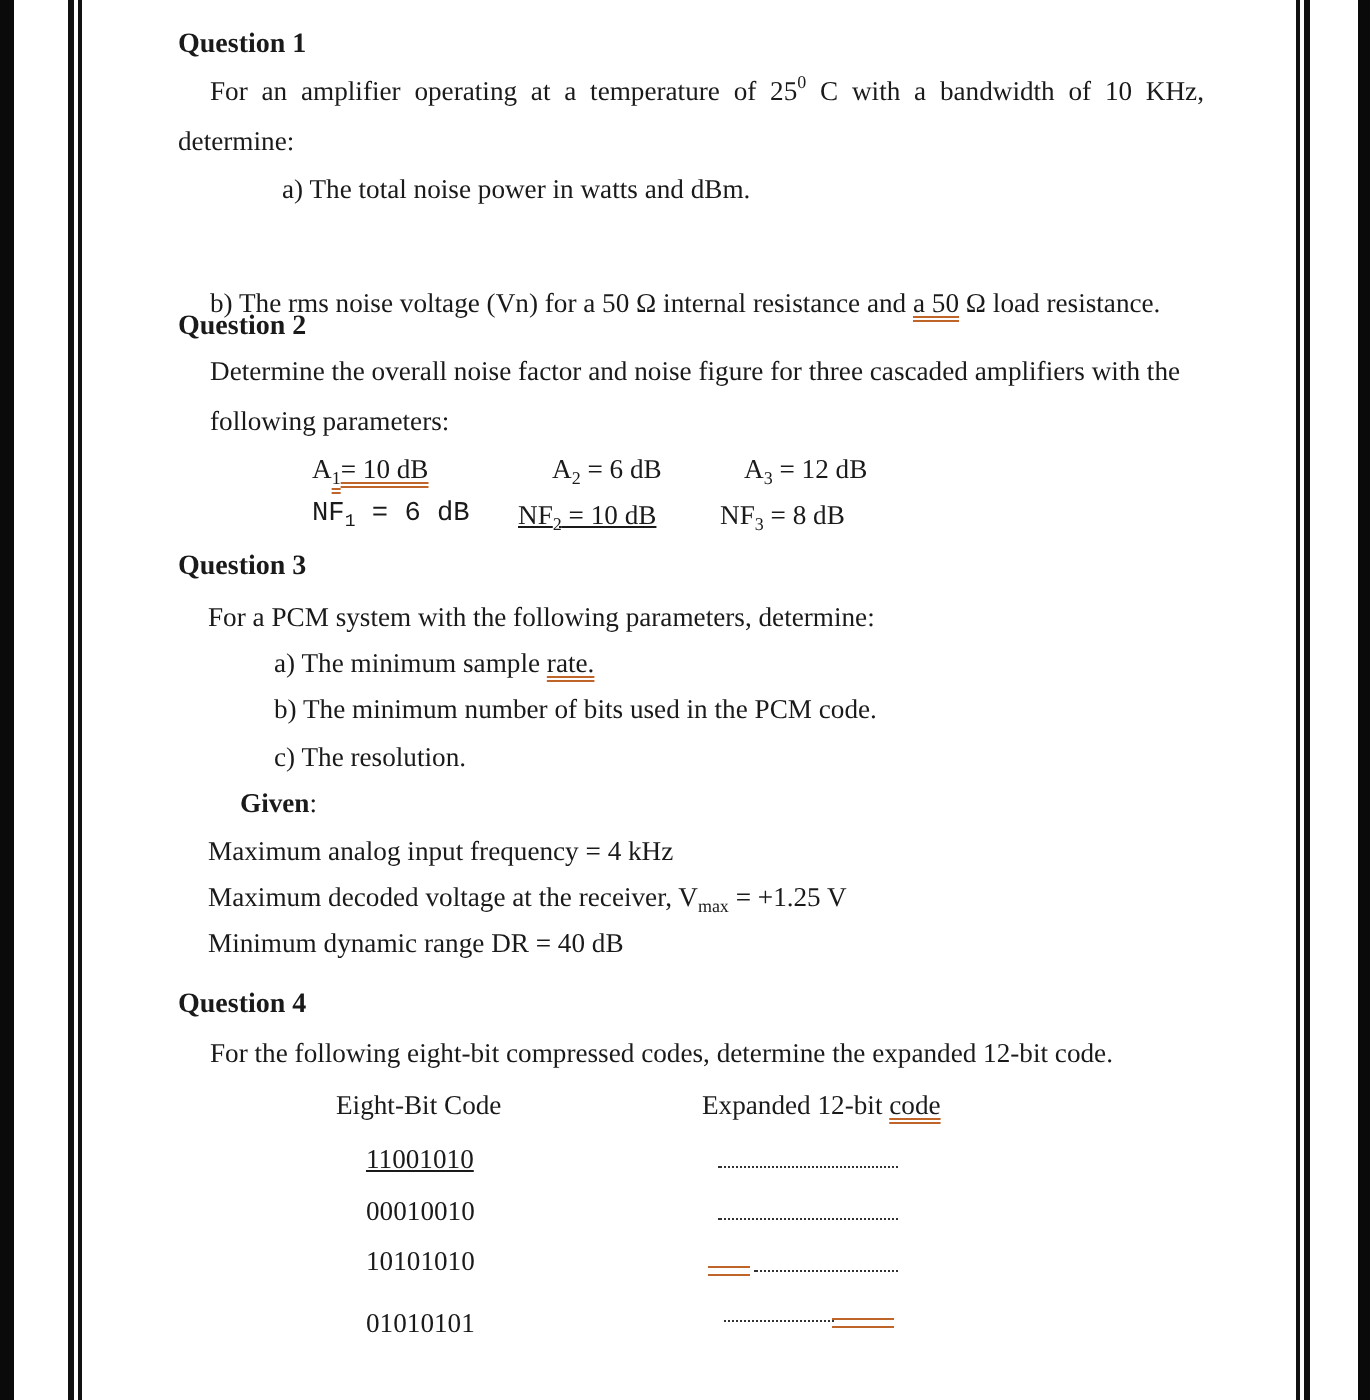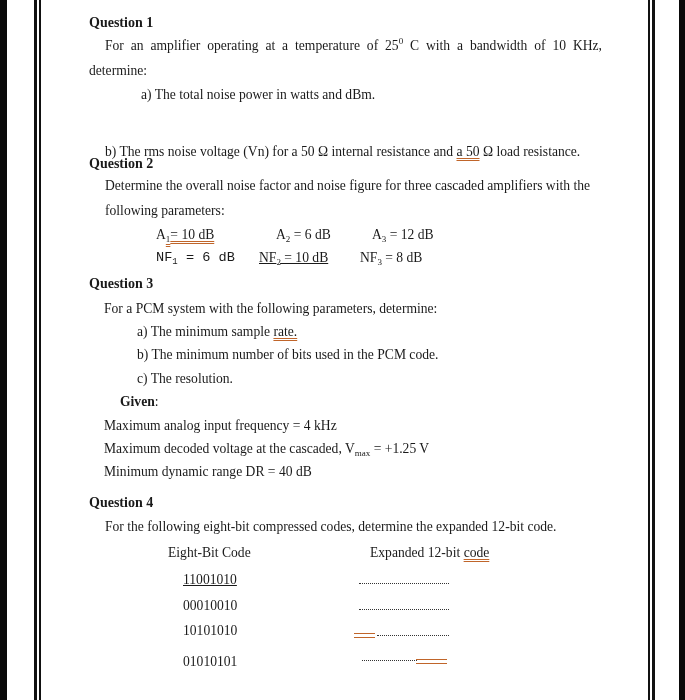--- a/index.html
+++ b/index.html
@@ -76,30 +76,30 @@
   <div class="t" style="left:137px;top:324px;">
     <span>a) The minimum sample </span><span class="squig">rate.</span>
   </div>
   <div class="t" style="left:137px;top:347px;">b) The minimum number of bits used in the PCM code.</div>
   <div class="t" style="left:137px;top:371px;">c) The resolution.</div>
   <div class="t" style="left:120px;top:394px;">
     <span style="font-weight:bold;">Given</span><span>:</span>
   </div>
   <div class="t" style="left:104px;top:418px;">Maximum analog input frequency = 4 kHz</div>
   <div class="t" style="left:104px;top:441px;">
-    <span>Maximum decoded voltage at the cascaded, V</span><span class="sub">max</span><span> = +1.25 V</span>
+    <span>Maximum decoded voltage at the receiver, V</span><span class="sub">max</span><span> = +1.25 V</span>
   </div>
   <div class="t" style="left:104px;top:464px;text-align:center;">Minimum dynamic range DR = 40 dB</div>
 </div>
 
 <div>
   <div class="t h" style="left:89px;top:495px;">Question 4</div>
   <div class="t" style="left:105px;top:519px;">For the following eight-bit compressed codes, determine the expanded 12-bit code.</div>
   <div class="t" style="left:168px;top:545px;">Eight-Bit Code</div>
-  <div class="t" style="left:370px;top:545px;text-align:right;">
+  <div class="t" style="left:351px;top:545px;text-align:right;">
     <span>Expanded 12-bit </span><span class="squig">code</span>
   </div>
 
   <div class="t" style="left:183px;top:572px;text-decoration:underline;">11001010</div>
   <div class="t" style="left:183px;top:598px;">00010010</div>
   <div class="t" style="left:183px;top:623px;">10101010</div>
   <div class="t" style="left:183px;top:654px;">01010101</div>
 
   <div class="dots" style="left:359px;top:583px;width:90px;"></div>
   <div class="dots" style="left:359px;top:609px;width:90px;"></div>

